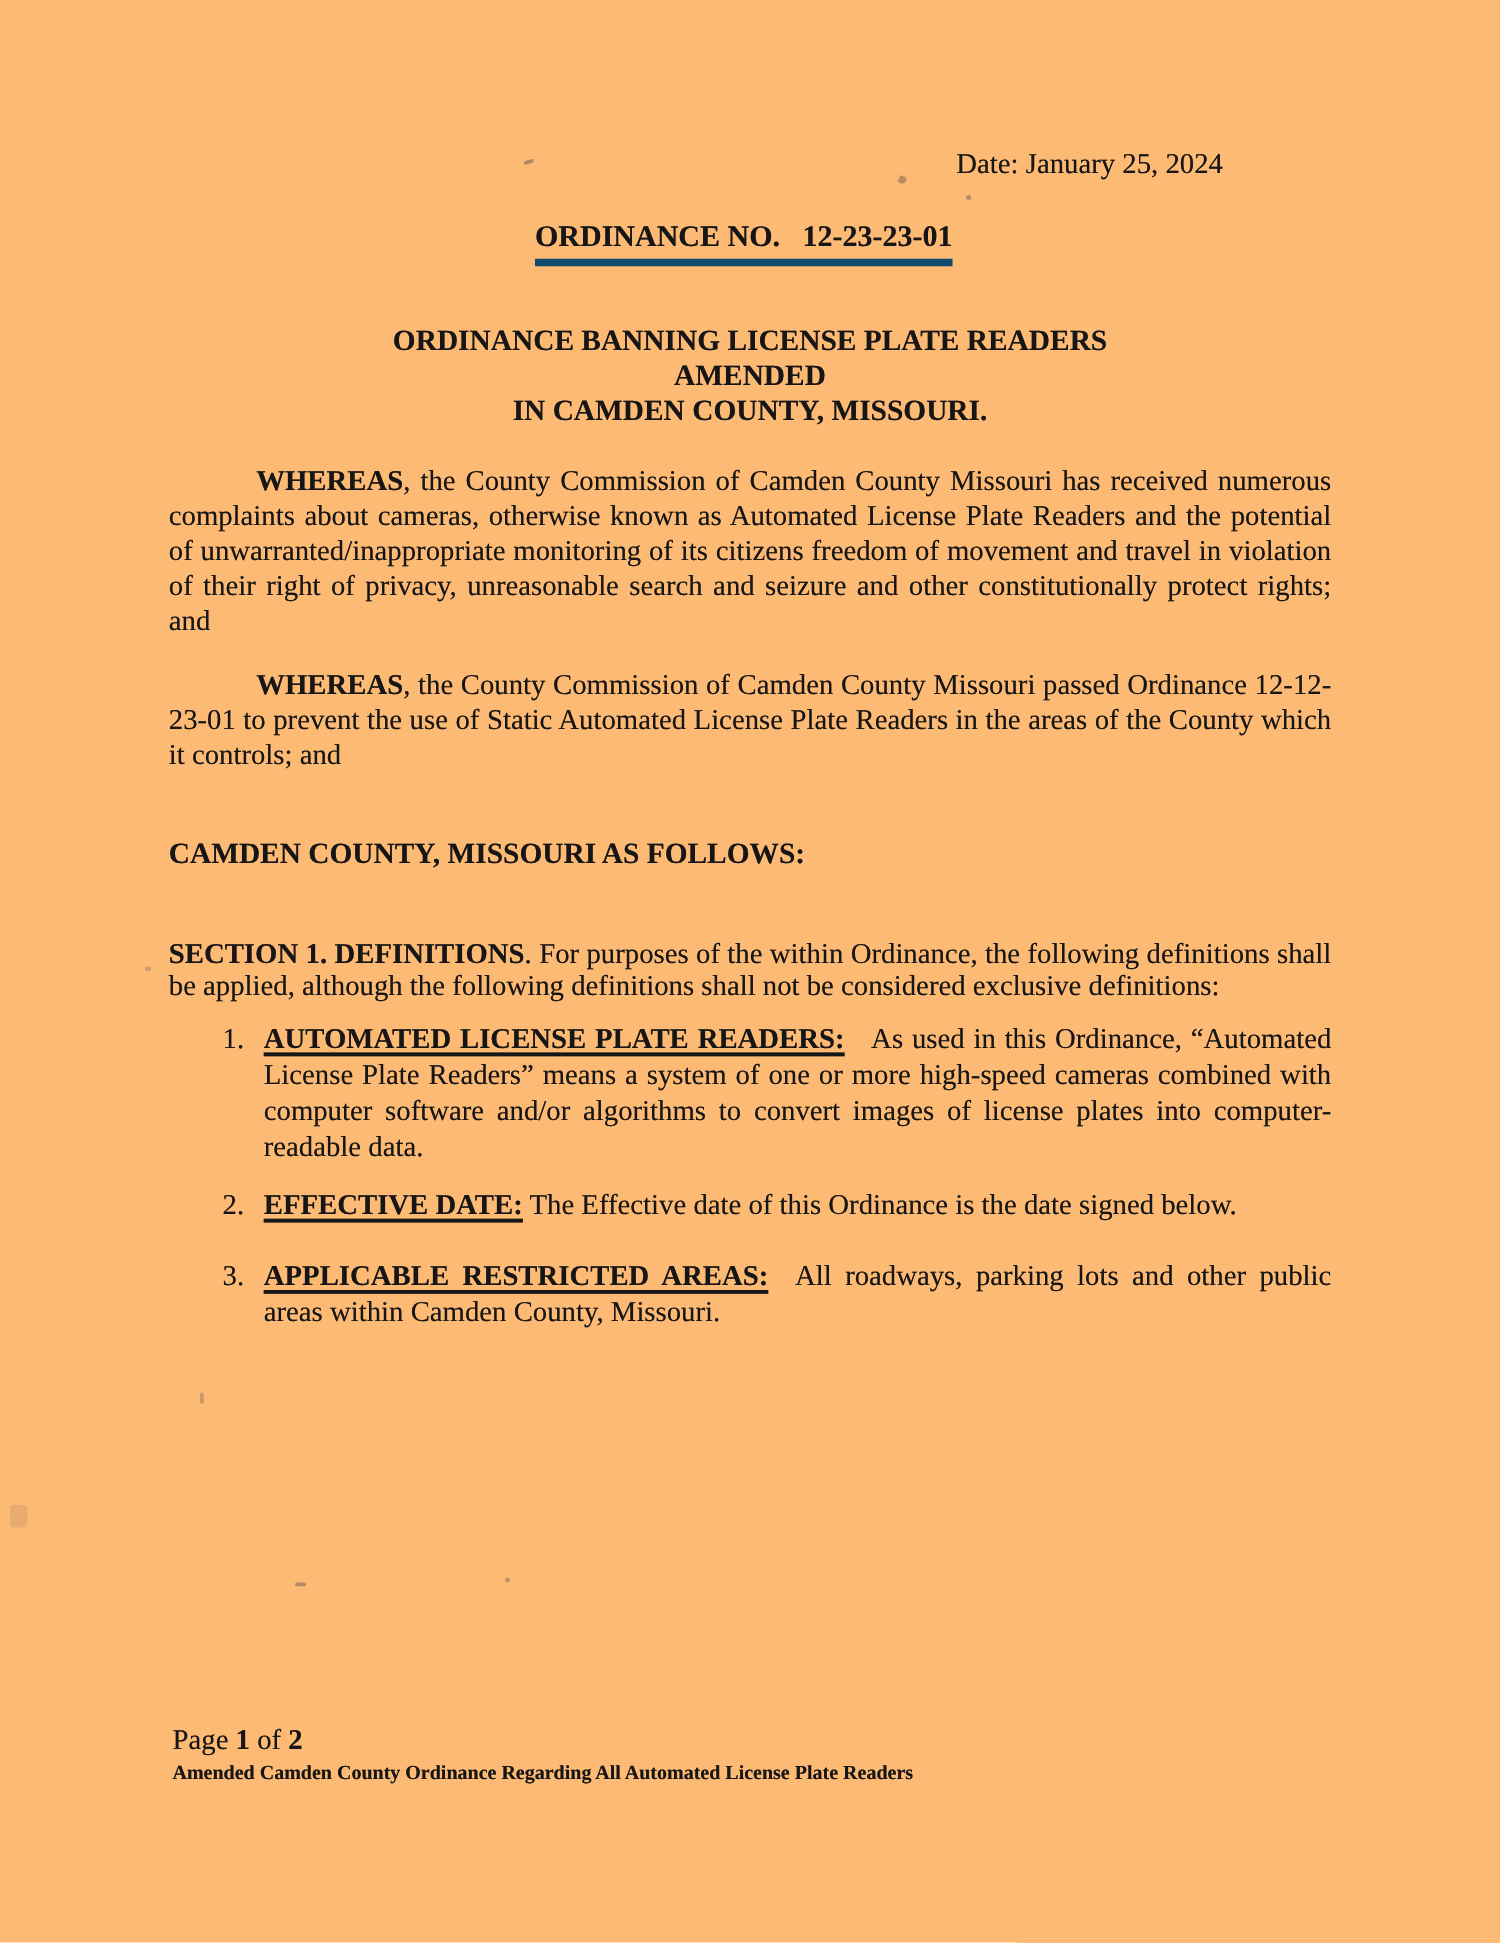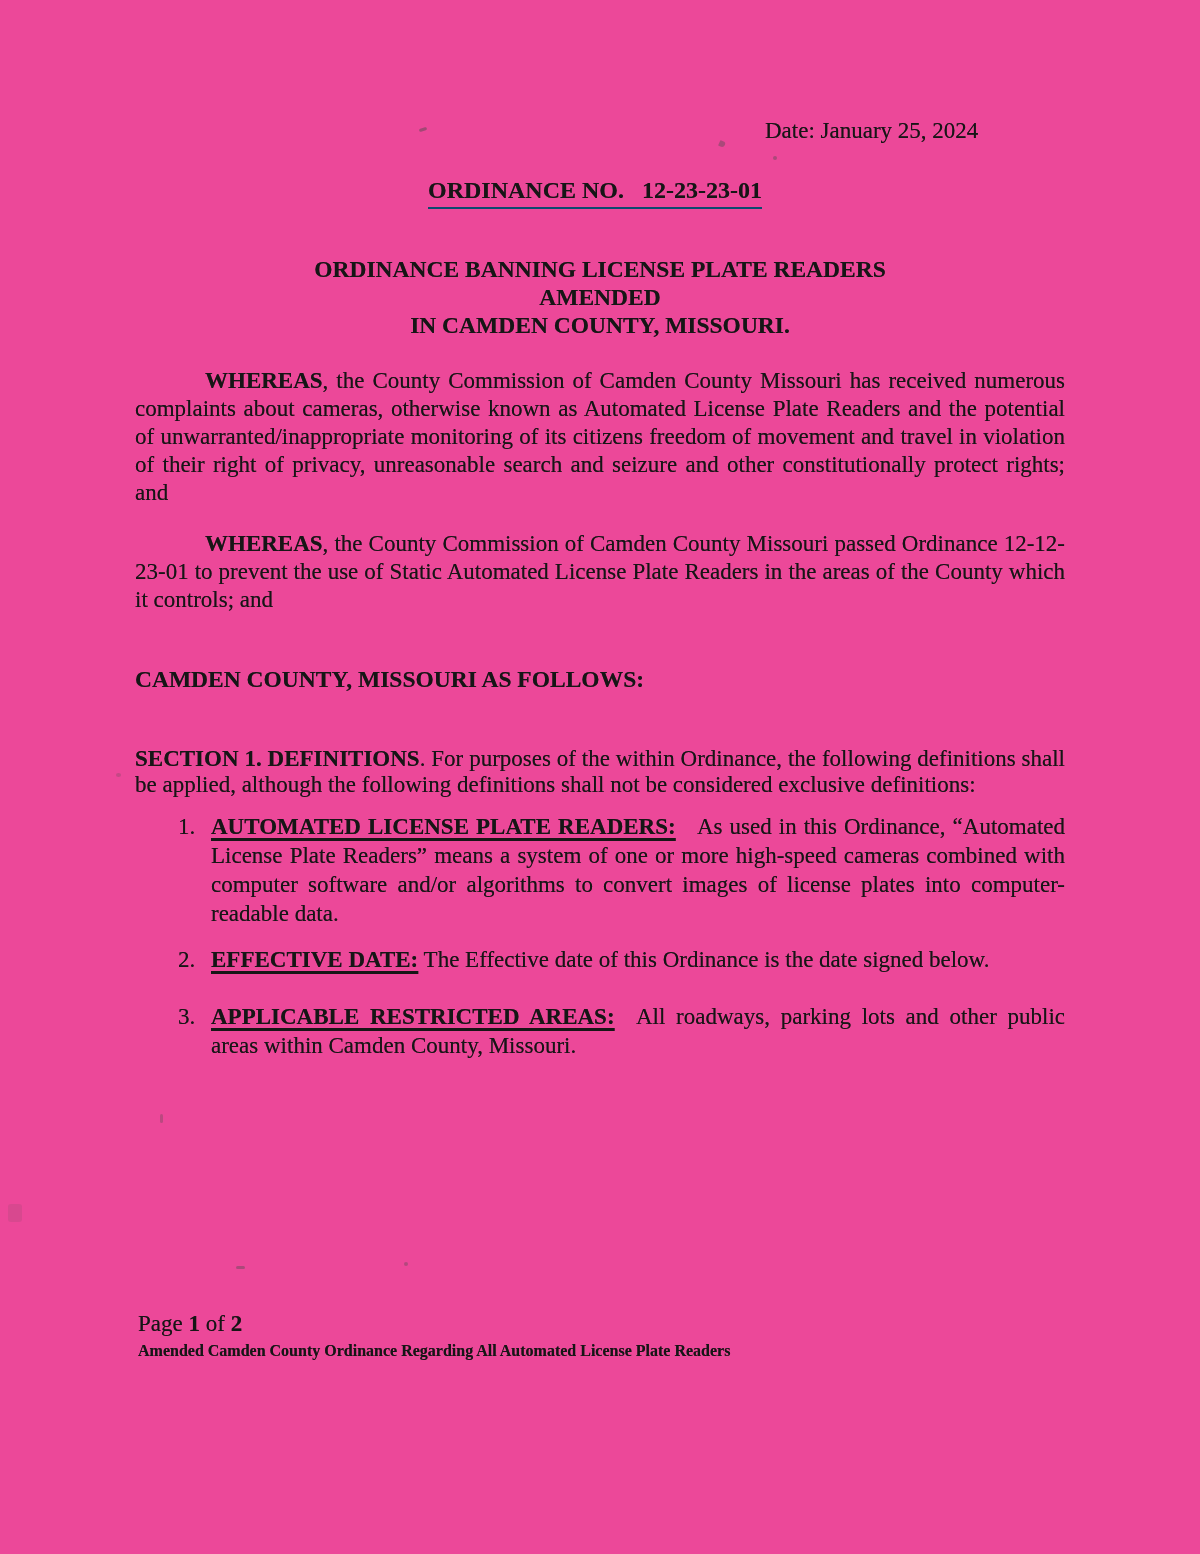--- a/index.html
+++ b/index.html
@@ -1,35 +1,35 @@
 <!DOCTYPE html>
 <html><head>
 <meta charset="utf-8">
 <style>
   html,body { margin:0; padding:0; background:#ffffff; }
   .page {
     position:relative;
     width:1200px; height:1554px;
-    background:#ec4899;
+    background:#fdba74;
     box-sizing:border-box;
     padding:117px 135px 0 135px;
     font-family:"Liberation Serif", serif;
     color:#161616;
     font-size:23px;
     line-height:28px;
     overflow:hidden;
     text-shadow:0 0 .5px rgba(10,10,10,.55);
   }
   .bold { font-weight:bold; }
   .date-line { padding-left:630px; white-space:nowrap; }
   .ord-wrap { margin-top:30px; padding-left:293px; }
   .ord-no {
     display:inline-block;
     font-weight:bold; font-size:24px; line-height:30px;
-    border-bottom:2px solid #0c4a6e; padding-bottom:2px;
+    border-bottom:6px solid #0c4a6e; padding-bottom:2px;
     white-space:nowrap;
   }
   .doc-title { margin-top:46px; text-align:center; font-weight:bold; font-size:23.5px; line-height:28px; }
   .body-par { margin:0; text-align:justify; text-indent:70px; }
   .mt-p1 { margin-top:28px; }
   .mt-p2 { margin-top:23px; }
   .mt-p3 { margin-top:26px; }
   .ordained { margin-top:51px; font-weight:bold; font-size:23.5px; }
   .ordained-line1 { text-align:justify; text-align-last:justify; text-indent:68px; }
   .ordained-line2 { margin-top:11px; }
@@ -41,21 +41,21 @@
   .def-gap-sm { margin-top:17px; }
   .def-gap-md { margin-top:28px; }
   .def-num { width:33px; flex:0 0 33px; }
   .def-body { flex:1; text-align:justify; }
   .term {
     font-weight:bold;
     text-decoration:underline;
     text-decoration-thickness:2.5px;
     text-underline-offset:4px;
   }
-  .footer { position:absolute; left:138px; top:1310px; line-height:27px; }
+  .footer { position:absolute; left:138px; top:1378px; line-height:27px; }
   .footer-title { font-weight:bold; font-size:16px; }
   .artifact { position:absolute; background:#4a4a4a; border-radius:50%; }
   .a1 { left:419px; top:128px; width:8px; height:3px; opacity:.45; transform:rotate(-18deg); border-radius:2px; }
   .a2 { left:719px; top:141px; width:6px; height:6px; opacity:.4; border-radius:1px 3px 4px 1px; transform:rotate(25deg); }
   .a3 { left:773px; top:156px; width:4px; height:4px; opacity:.4; }
   .a4 { left:160px; top:1114px; width:3px; height:9px; opacity:.3; border-radius:2px; }
   .a5 { left:8px; top:1204px; width:14px; height:18px; opacity:.12; border-radius:3px; }
   .a6 { left:236px; top:1266px; width:9px; height:3px; opacity:.4; border-radius:2px; }
   .a7 { left:404px; top:1262px; width:4px; height:4px; opacity:.35; }
   .a8 { left:116px; top:773px; width:5px; height:4px; opacity:.25; }

